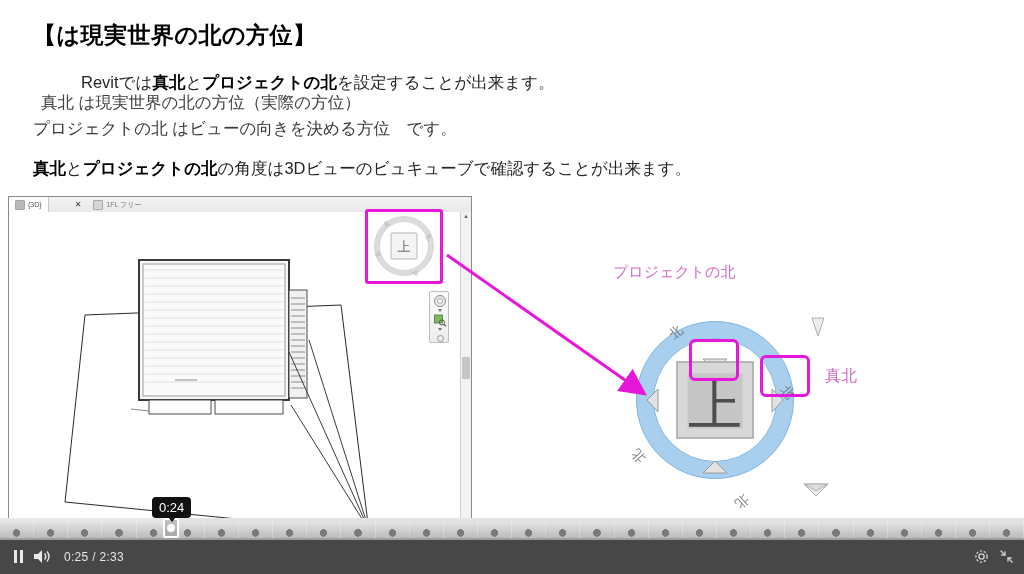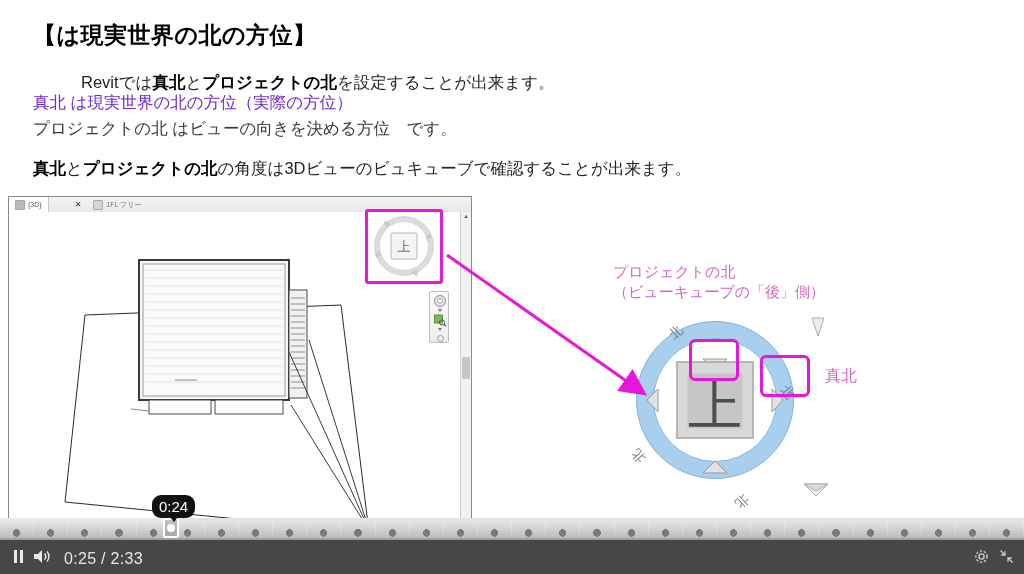--- a/index.html
+++ b/index.html
@@ -34,21 +34,21 @@
   }
   .body-line {
     position: absolute;
     left: 33px;
     font-size: 16.5px;
     line-height: 1;
     white-space: nowrap;
     color: #242424;
   }
   .body-line.l1 { top: 74px; margin-left: 48px; }
-  .body-line.l2 { top: 94px; color: #6d28d9; }
+  .body-line.l2 { top: 94px; color: #404040; margin-left: 8px; }
   .body-line.l3 { top: 120px; color: #3a3a3a; text-align: center; }
   .body-line.l4 { top: 160px; }
   .b { font-weight: bold; color: #000; }
 
   
   #video-frame {
     position: absolute;
     left: 8px;
     top: 196px;
     width: 464px;
@@ -316,23 +316,23 @@
     width: 8px; height: 8px;
     background: #ffffff;
     border-radius: 50%;
   }
   #time-tooltip {
     position: absolute;
     left: 152px;
     bottom: 56px;
     background: #111111;
     color: #ffffff;
-    font-size: 15px;
+    font-size: 13px;
     padding: 3px 7px;
-    border-radius: 9px;
+    border-radius: 4px;
     z-index: 23;
   }
   #time-tooltip::after {
     content: "";
     position: absolute;
     left: 50%;
     margin-left: -4px;
     bottom: -4px;
     width: 0; height: 0;
     border-left: 4px solid transparent;
@@ -352,21 +352,21 @@
     width: 3px; height: 13px;
     background: #e9e9e9;
   }
   #btn-pause .bar.b1 { left: 3px; }
   #btn-pause .bar.b2 { left: 9px; }
   #btn-volume { left: 33px; width: 20px; height: 17px; }
   #time-display {
     position: absolute;
     left: 64px;
     top: 10px;
-    font-size: 16px;
+    font-size: 12px;
     color: #e6e6e6;
     letter-spacing: 0.3px;
   }
   #btn-settings { left: 973px; width: 17px; height: 17px; }
   #btn-fullscreen { left: 999px; width: 15px; height: 17px; }
 </style>
 </head>
 <body>
 
 <div id="slide-text">
@@ -513,21 +513,20 @@
       <path d="M0,0 L9,4.5 L0,9 z" fill="#e617d8"></path>
     </marker>
   </defs>
   <line x1="447" y1="255" x2="642" y2="392" stroke="#e617d8" stroke-width="3" marker-end="url(#ah)"></line>
 </svg>
 
 <div id="big-diagram">
 
   <div class="anno-label" id="label-project-north">
     <div>プロジェクトの北</div>
-    <div>（ビューキューブの「後」側）</div>
   </div>
 
   <div class="anno-label" id="label-true-north">真北</div>
 
   <svg width="424" height="270" viewBox="0 0 424 270">
 
     <circle cx="115" cy="138" r="70" fill="none" stroke="#a8cfee" stroke-width="17"></circle>
     <circle cx="115" cy="138" r="78.5" fill="none" stroke="#7fb4e0" stroke-width="1"></circle>
     <circle cx="115" cy="138" r="61.5" fill="none" stroke="#7fb4e0" stroke-width="1"></circle>
 

